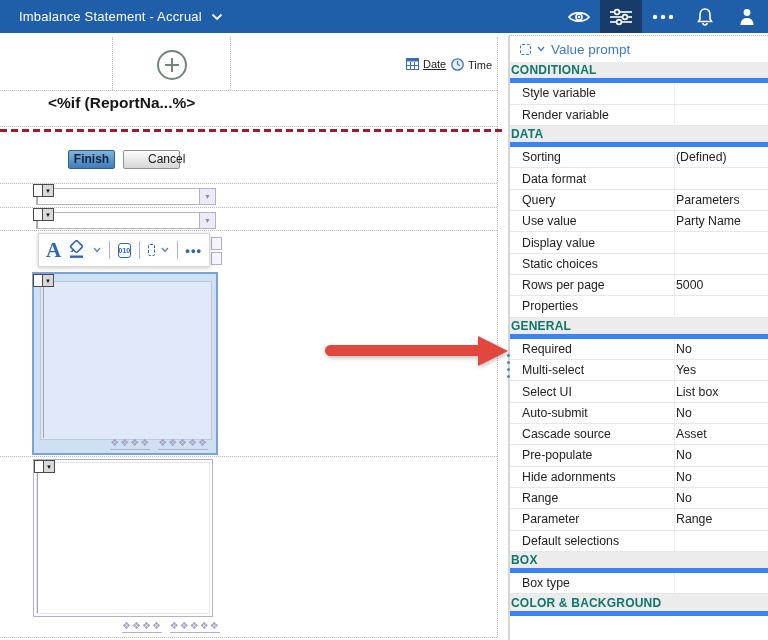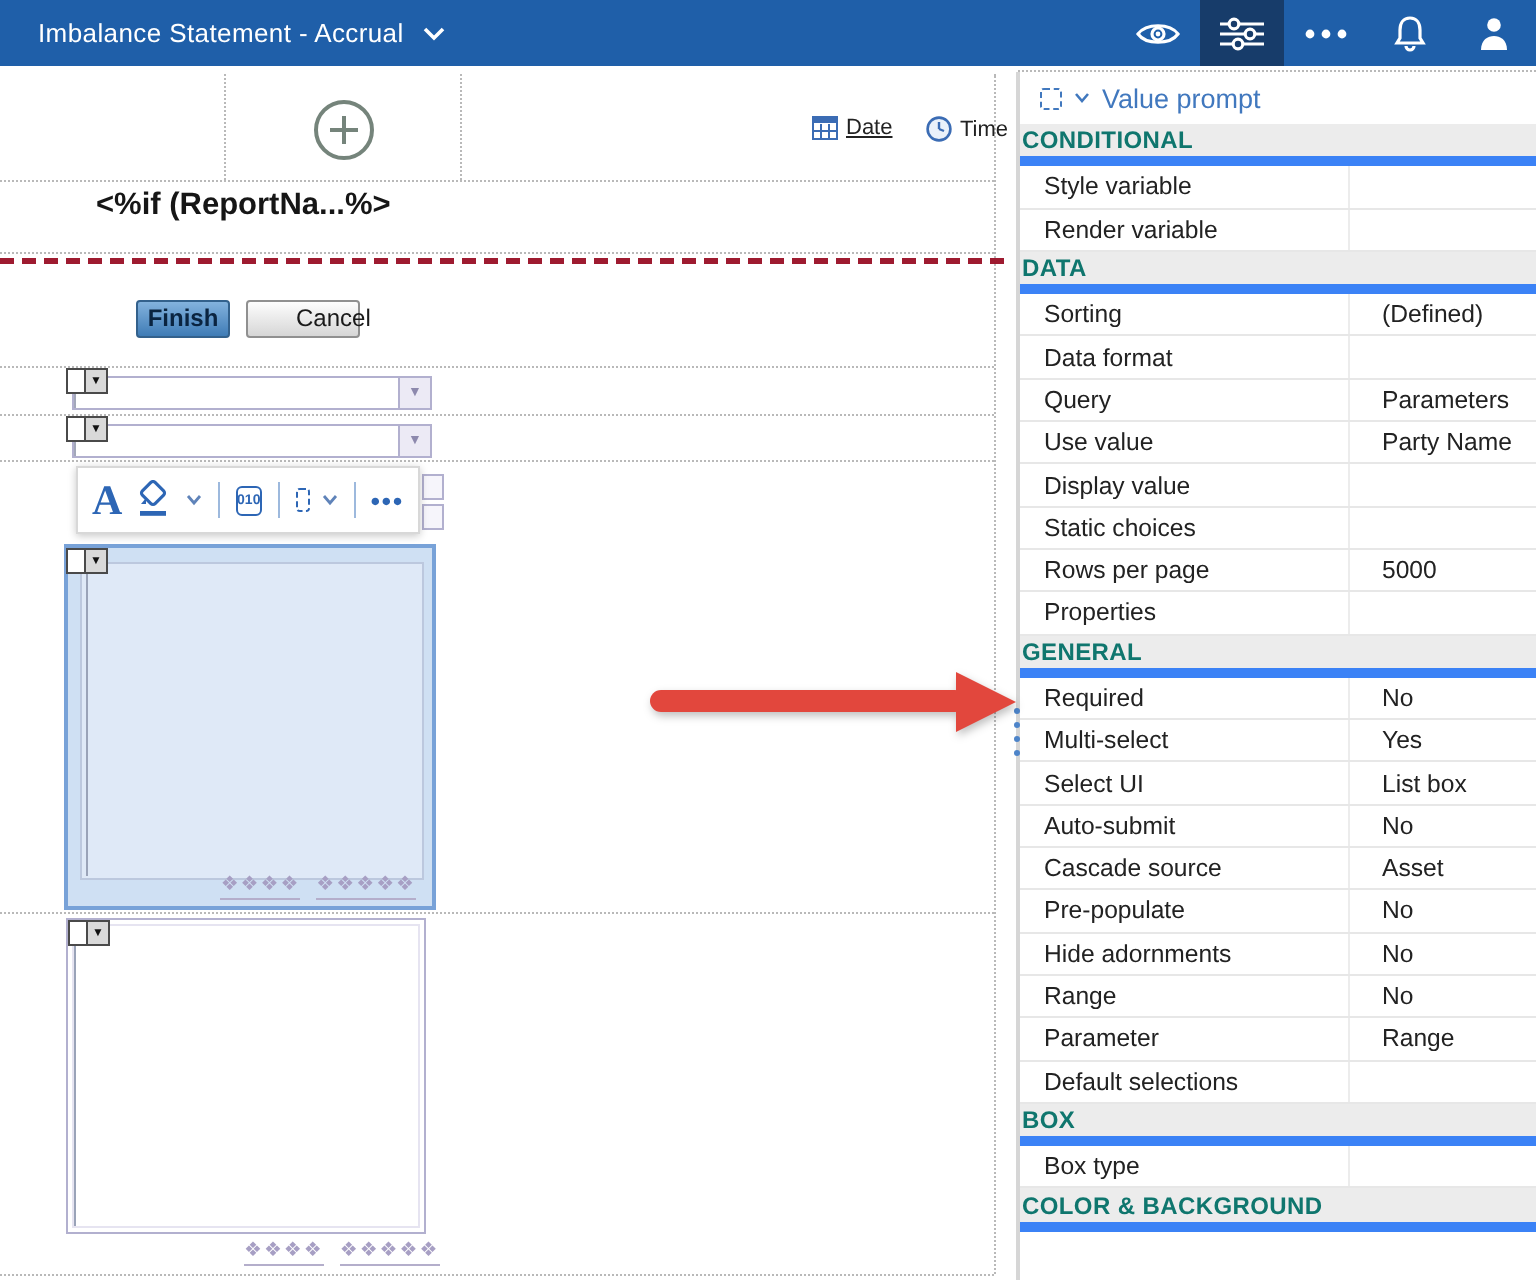--- a/index.html
+++ b/index.html
@@ -93,21 +93,21 @@
   .splitter .dot { position:absolute; left:-1px; width:3px; height:3px; border-radius:50%; background:#4d84c9; }
 
   
   .props { position:absolute; left:510px; top:36px; width:258px; height:604px; background:#fff; }
   .props-title { height:26px; display:flex; align-items:center; gap:6px; padding-left:10px;
     color:var(--accent,#4178be); font-size:13.5px; cursor:pointer; }
   .vp-icon { width:11px; height:11px; border:1px dashed var(--accent,#4178be); border-radius:2px; }
   .prow { height:21.3px; display:flex; align-items:center; font-size:12.3px; color:#222;
     border-bottom:1px solid #e7e7e7; position:relative; background:#fff; }
   .prow .plabel { padding-left:12px; width:164px; }
-  .prow .pvalue { flex:1; padding-left:16px; border-left:1px solid #ececec; height:100%;
+  .prow .pvalue { flex:1; padding-left:1px; border-left:1px solid #ececec; height:100%;
     display:flex; align-items:center; }
   .prow.section { background:var(--section-bg,#ececec); font-weight:bold; font-size:12px;
     padding-left:1px; color:#0f766e; border-bottom:5px solid #3b82f6; letter-spacing:.2px; }
 
   svg { display:block; }
 </style>
 </head>
 <body>
 
 <div id="root">
@@ -188,21 +188,21 @@
           <rect x="0.5" y="0.5" width="12" height="11" fill="#fff" stroke="#3b6cb4"></rect>
           <rect x="0.5" y="0.5" width="12" height="3" fill="#3b6cb4"></rect>
           <line x1="4.5" y1="4" x2="4.5" y2="11" stroke="#3b6cb4"></line>
           <line x1="8.5" y1="4" x2="8.5" y2="11" stroke="#3b6cb4"></line>
           <line x1="1" y1="7.5" x2="12" y2="7.5" stroke="#3b6cb4"></line>
         </svg>
       </span>
       <span>Date</span>
     </div>
 
-    <div class="hdr-obj" style="left:463px; top:25px;">
+    <div class="hdr-obj" style="left:451px; top:25px;">
       <span>
         <svg width="13" height="13" viewBox="0 0 13 13">
           <circle cx="6.5" cy="6.5" r="5.7" fill="#eaf1fa" stroke="#3b6cb4" stroke-width="1.3"></circle>
           <line x1="6.5" y1="6.5" x2="6.5" y2="3" stroke="#3b6cb4" stroke-width="1.2"></line>
           <line x1="6.5" y1="6.5" x2="9" y2="7.5" stroke="#3b6cb4" stroke-width="1.2"></line>
         </svg>
       </span>
       <span>Time</span>
     </div>
 

